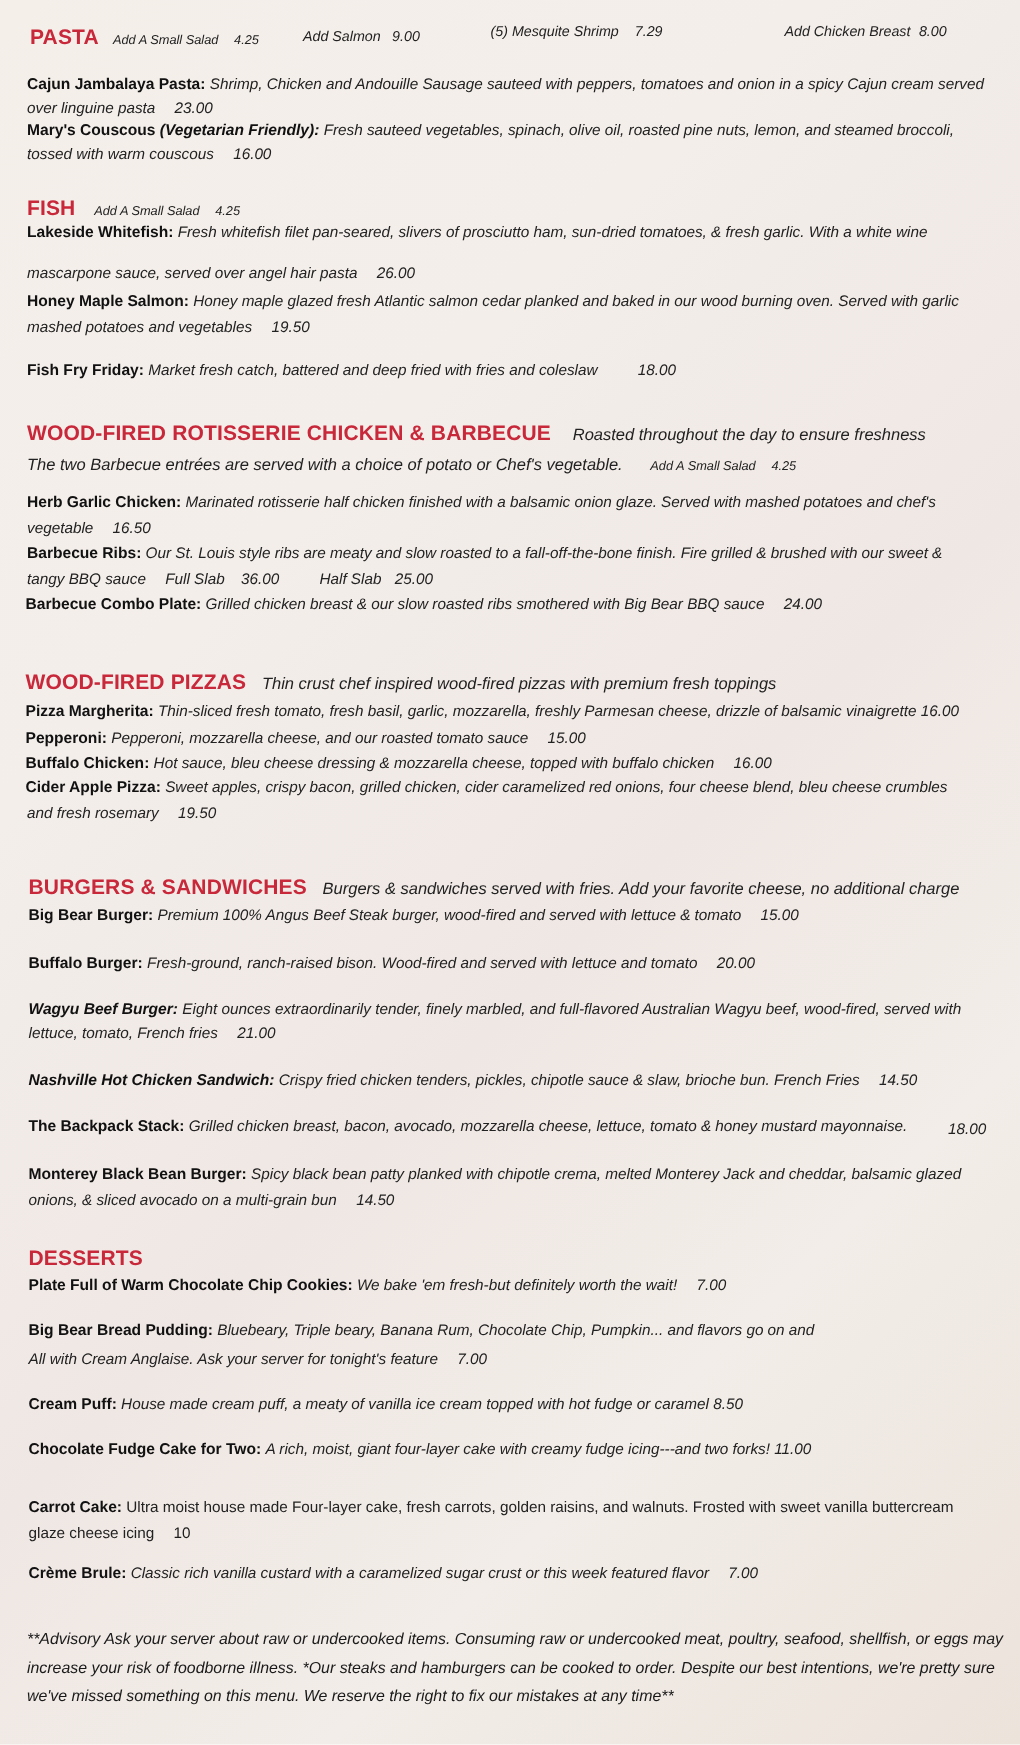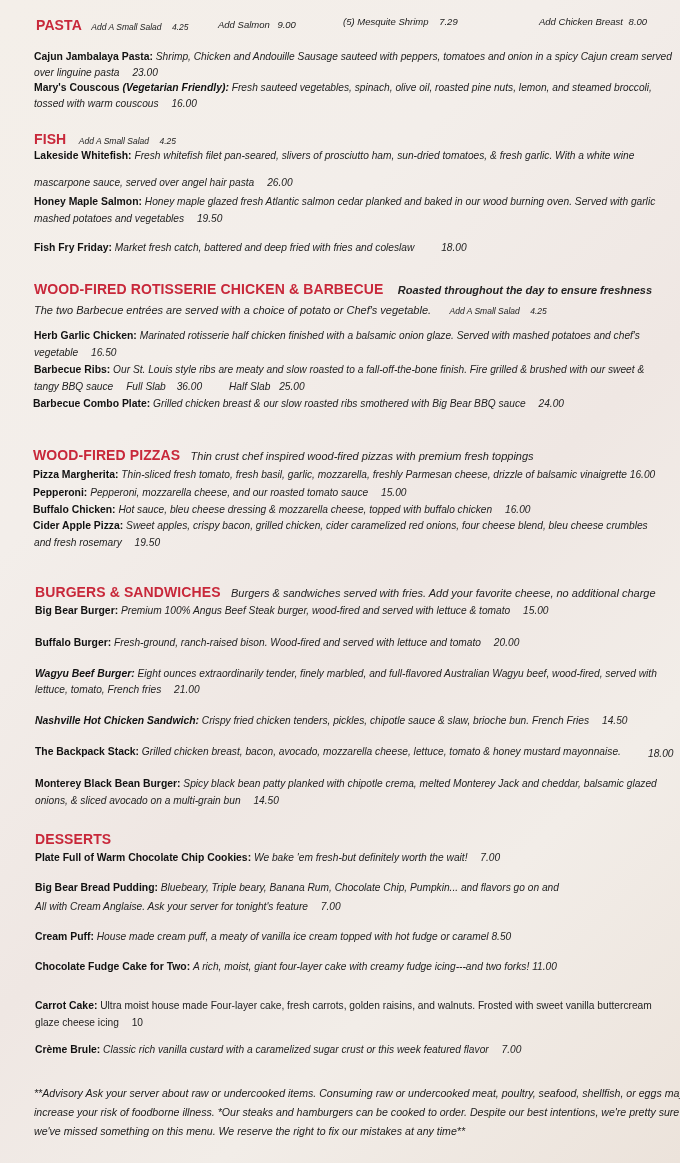--- a/index.html
+++ b/index.html
@@ -3,21 +3,21 @@
 <meta charset="utf-8">
 <style>
   html, body { margin:0; padding:0; }
   body {
     width:680px; height:1163px; overflow:hidden;
     background: linear-gradient(135deg, #f4efe9 0%, #f3eeea 30%, #efe7e3 55%, #f2ede8 75%, #ece3db 100%);
     font-family: "Liberation Sans", sans-serif;
     color:#1c1c1c;
     position:relative;
   }
-  .page { position:absolute; left:16px; top:0; width:608px; height:1163px; }
+  .page { position:absolute; left:0; top:0; width:608px; height:1163px; }
   .abs { position:absolute; white-space:nowrap; }
   .h { color:#c8283a; font-size:14px; font-weight:bold; letter-spacing:0.1px; }
   .sub { font-style:italic; font-size:11px; color:#222; }
   .addon { font-style:italic; font-size:8.5px; color:#222; }
   .line { font-size:10.2px; line-height:14px; }
   .n { font-weight:bold; font-size:10.4px; color:#111; }
   .d { font-style:italic; color:#222; }
   .p { font-style:italic; color:#222; }
   .gap { display:inline-block; width:10px; }
   .gap2 { display:inline-block; width:24px; }
@@ -91,21 +91,21 @@
     <div class="abs line" style="left:18px;top:241px;">
       <span class="n">Fish Fry Friday:</span>
       <span class="d">Market fresh catch, battered and deep fried with fries and coleslaw</span><span class="gap2"></span>
       <span class="p">18.00</span>
     </div>
   </div>
 
   <div>
     <div class="abs" style="left:18px;top:280px;">
       <span class="h">WOOD-FIRED ROTISSERIE CHICKEN &amp; BARBECUE</span>
-      <span class="sub" style="margin-left:10px;font-weight:bold;">Roasted throughout the day to ensure freshness</span>
+      <span class="sub" style="margin-left:10px;">Roasted throughout the day to ensure freshness</span>
     </div>
     <div class="abs" style="left:18px;top:300px;">
       <span class="sub">The two Barbecue entrées are served with a choice of potato or Chef's vegetable.</span>
       <span class="addon" style="margin-left:14px;">Add A Small Salad</span>
       <span class="addon" style="margin-left:6px;">4.25</span>
     </div>
     <div class="abs line" style="left:18px;top:329px;">
       <span class="n">Herb Garlic Chicken:</span>
       <span class="d">Marinated rotisserie half chicken finished with a balsamic onion glaze. Served with mashed potatoes and chef's</span>
     </div>

